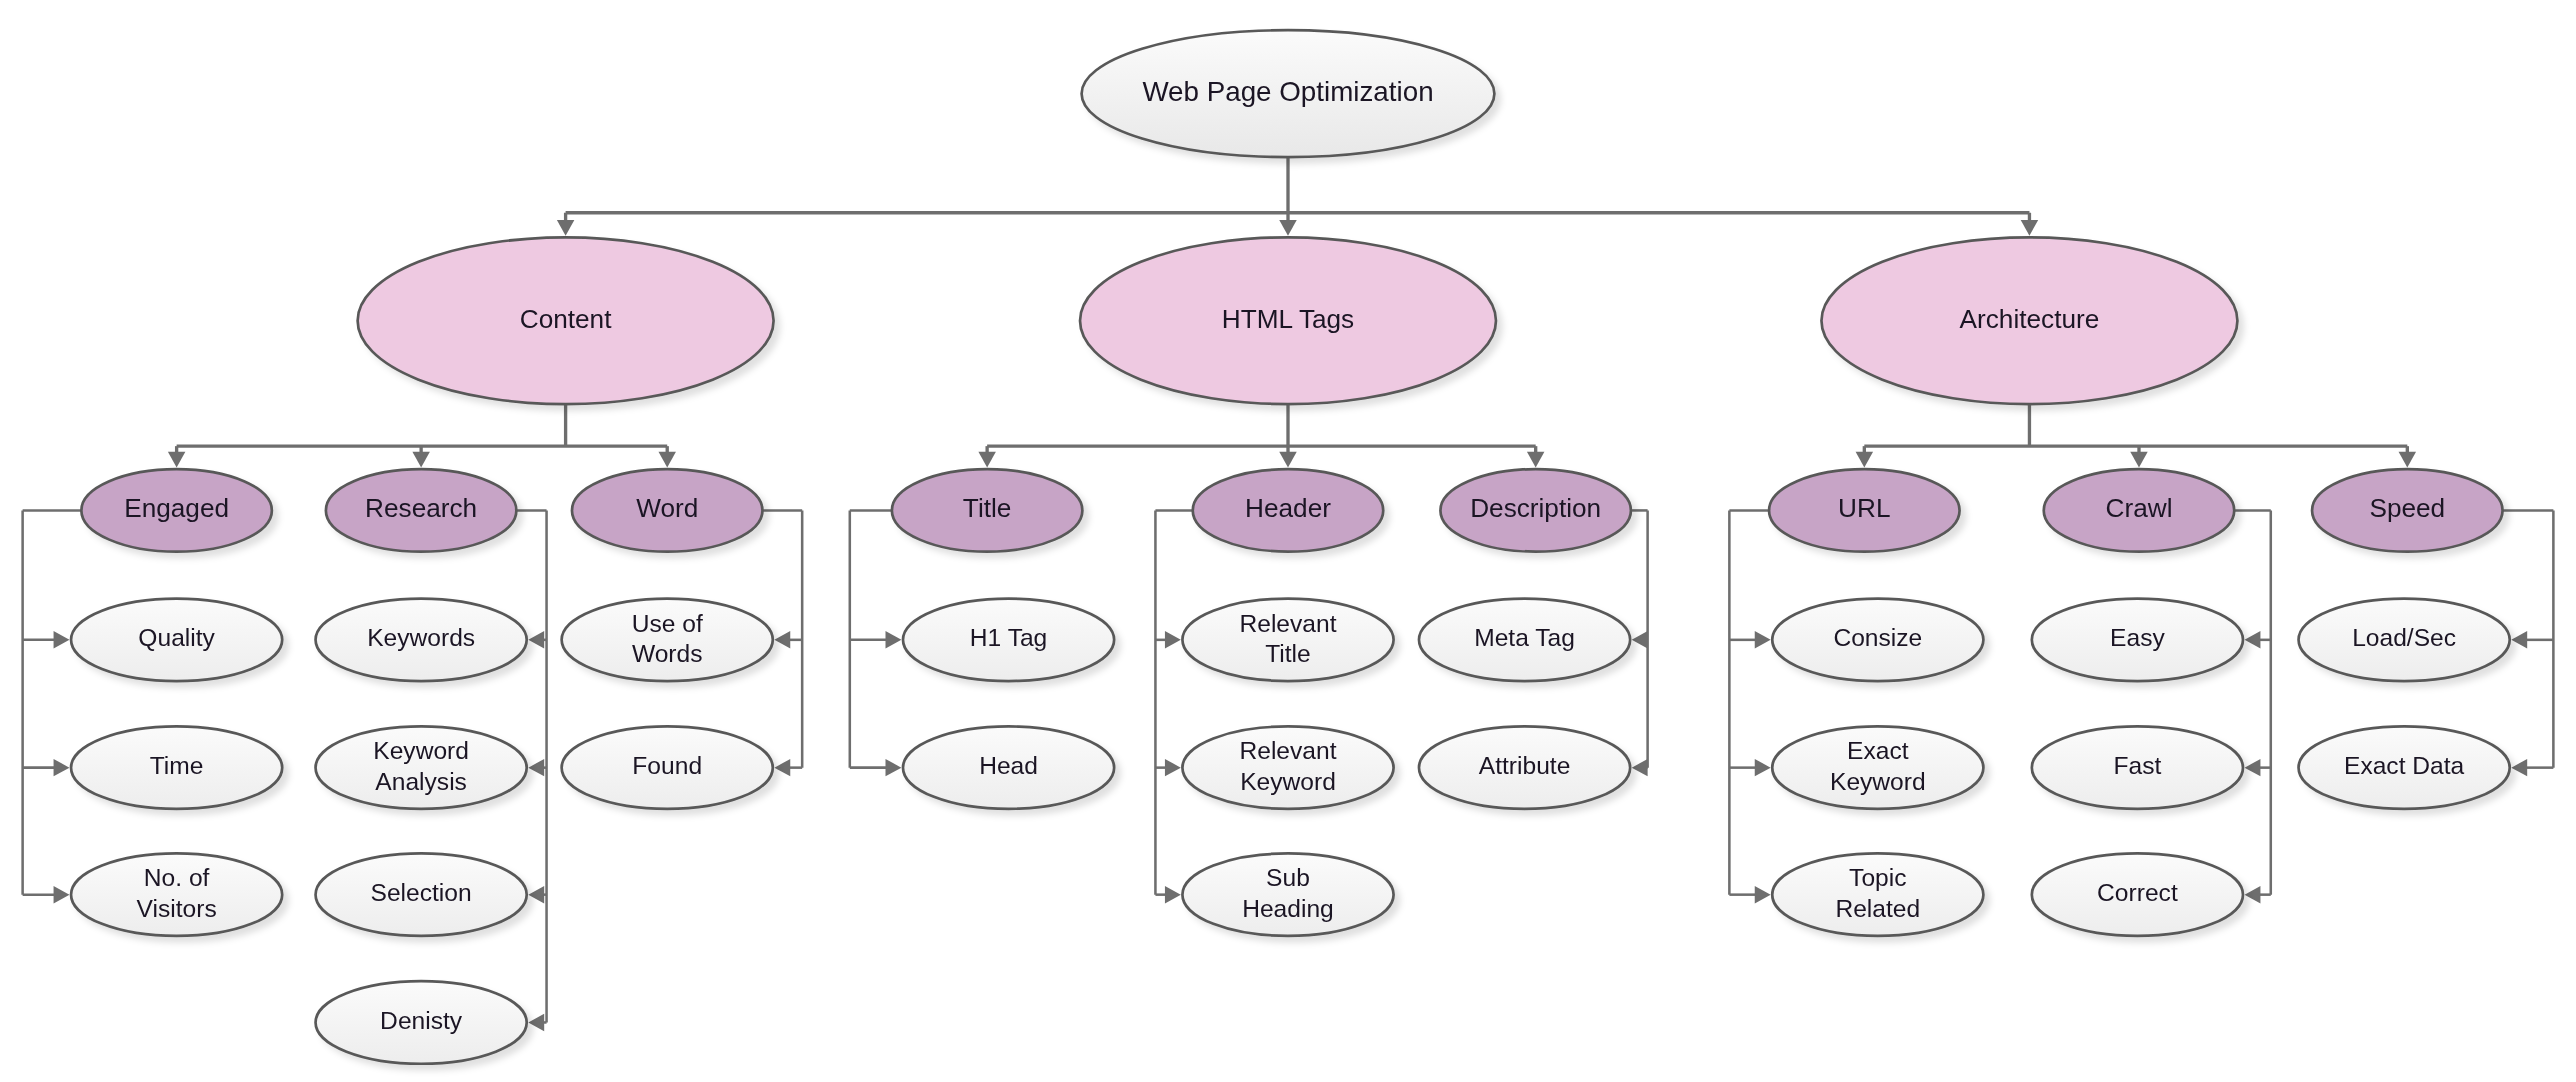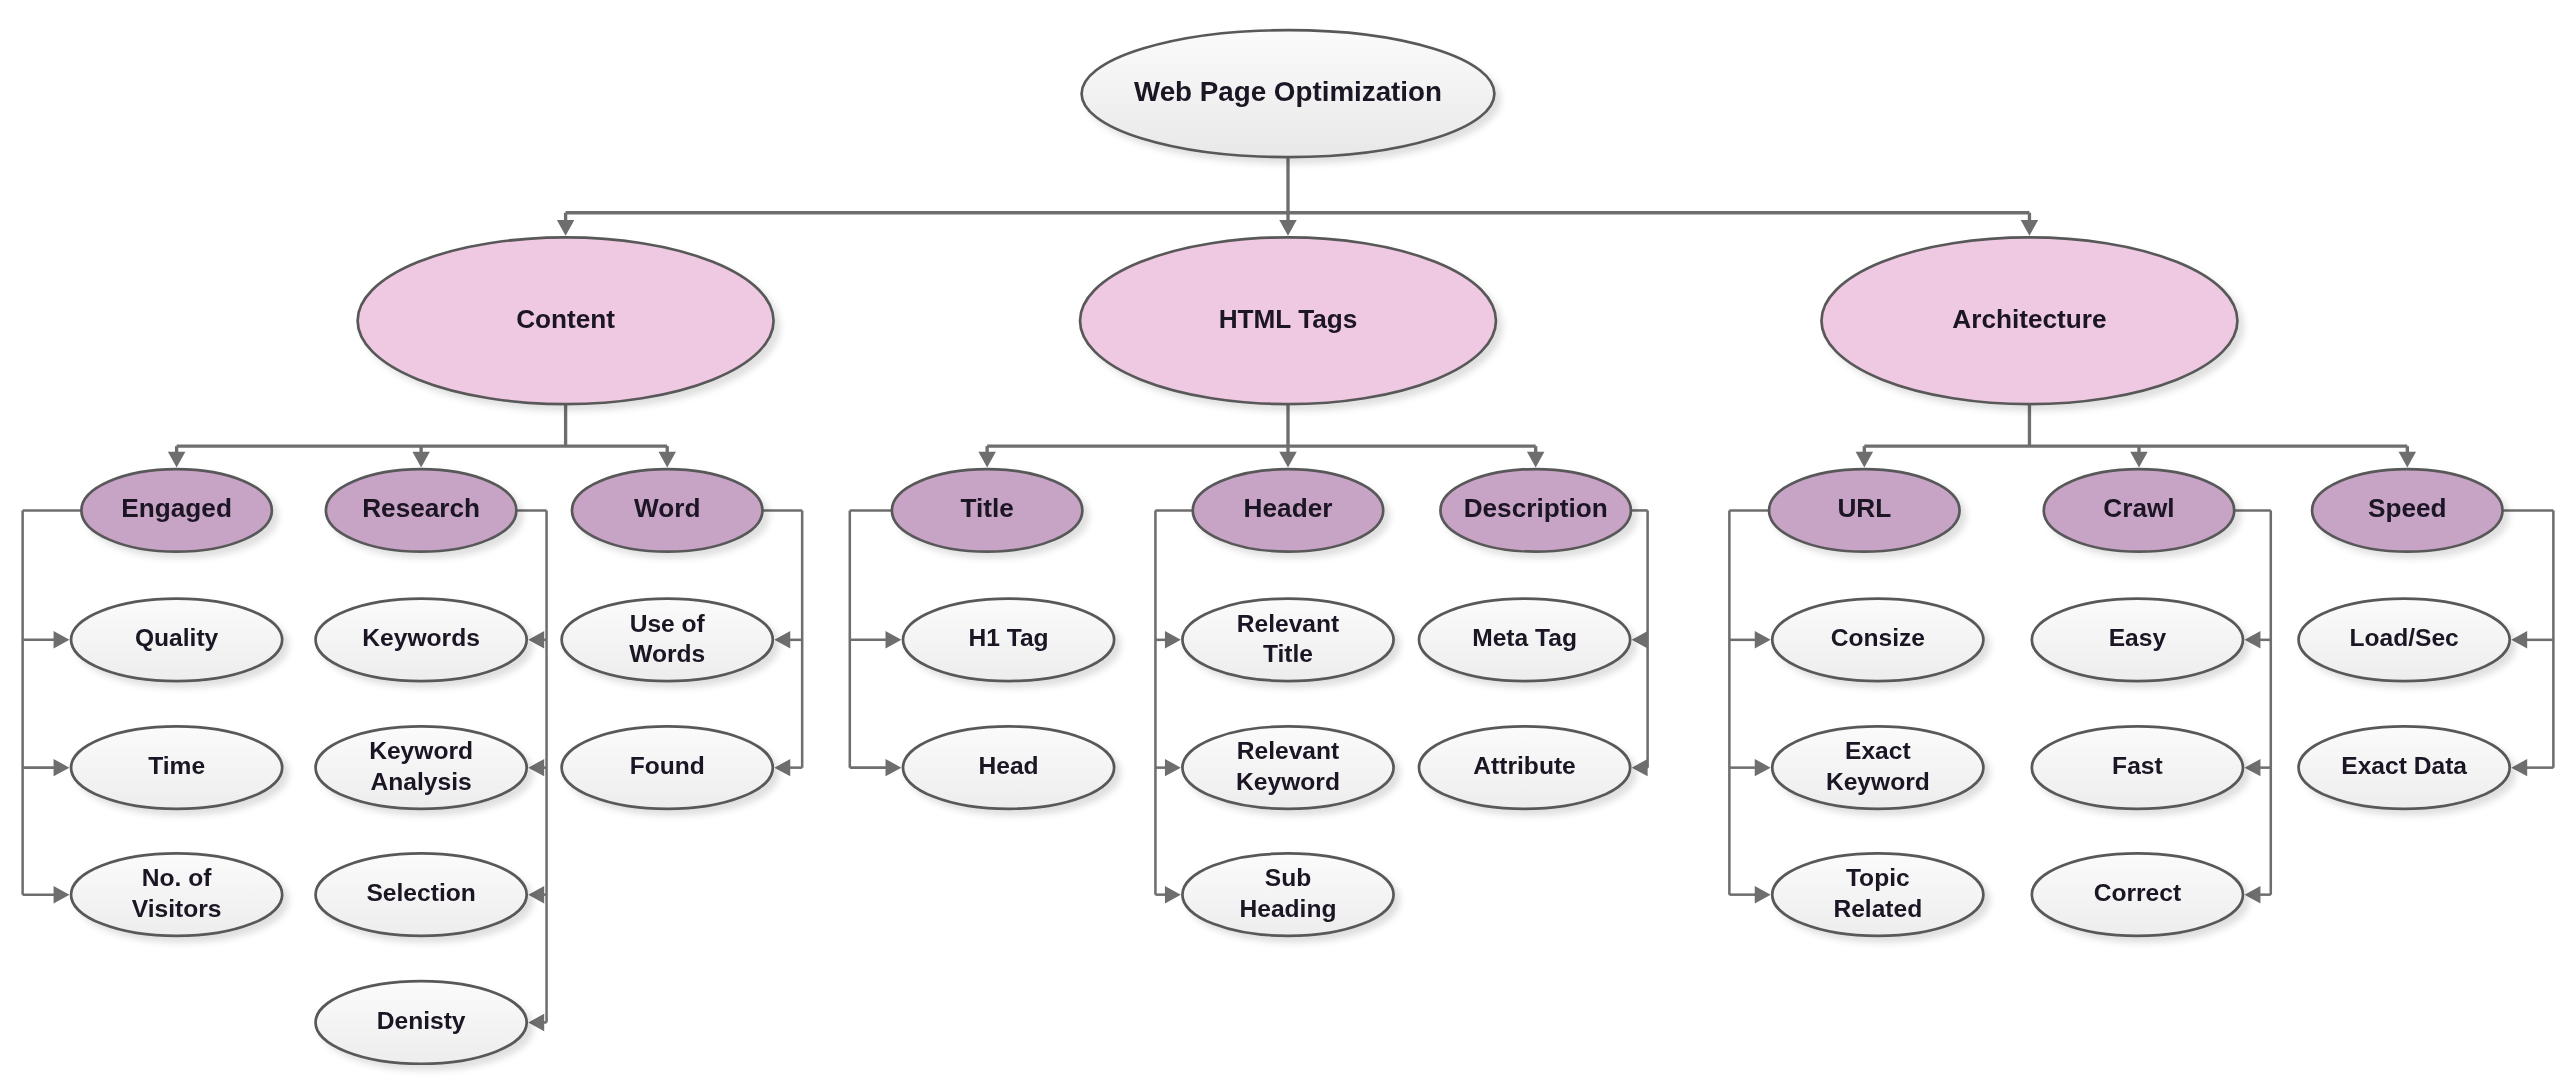--- a/index.html
+++ b/index.html
@@ -1,17 +1,17 @@
 <!DOCTYPE html>
 <html style="font-size:12.7px"><head>
 <meta charset="utf-8">
 <style>
   html,body{margin:0;padding:0;background:#ffffff;}
   body{font-family:"Liberation Sans",sans-serif;}
-  #stage{position:relative;width:2576px;height:1082px;background:#ffffff;overflow:hidden;font-weight:bold;}
+  #stage{position:relative;width:2576px;height:1082px;background:#ffffff;overflow:hidden;}
   svg#diagram{position:absolute;left:0;top:0;width:2576px;height:1082px;display:block;}
   .node-label{
     font-family:"Liberation Sans",sans-serif;
     fill:#1b1524;
     text-anchor:middle;
     dominant-baseline:middle;
   }
   .lbl-root{font-size:35px;}
   .lbl-l2{font-size:33px;}
   .lbl-l3{font-size:33px;}

